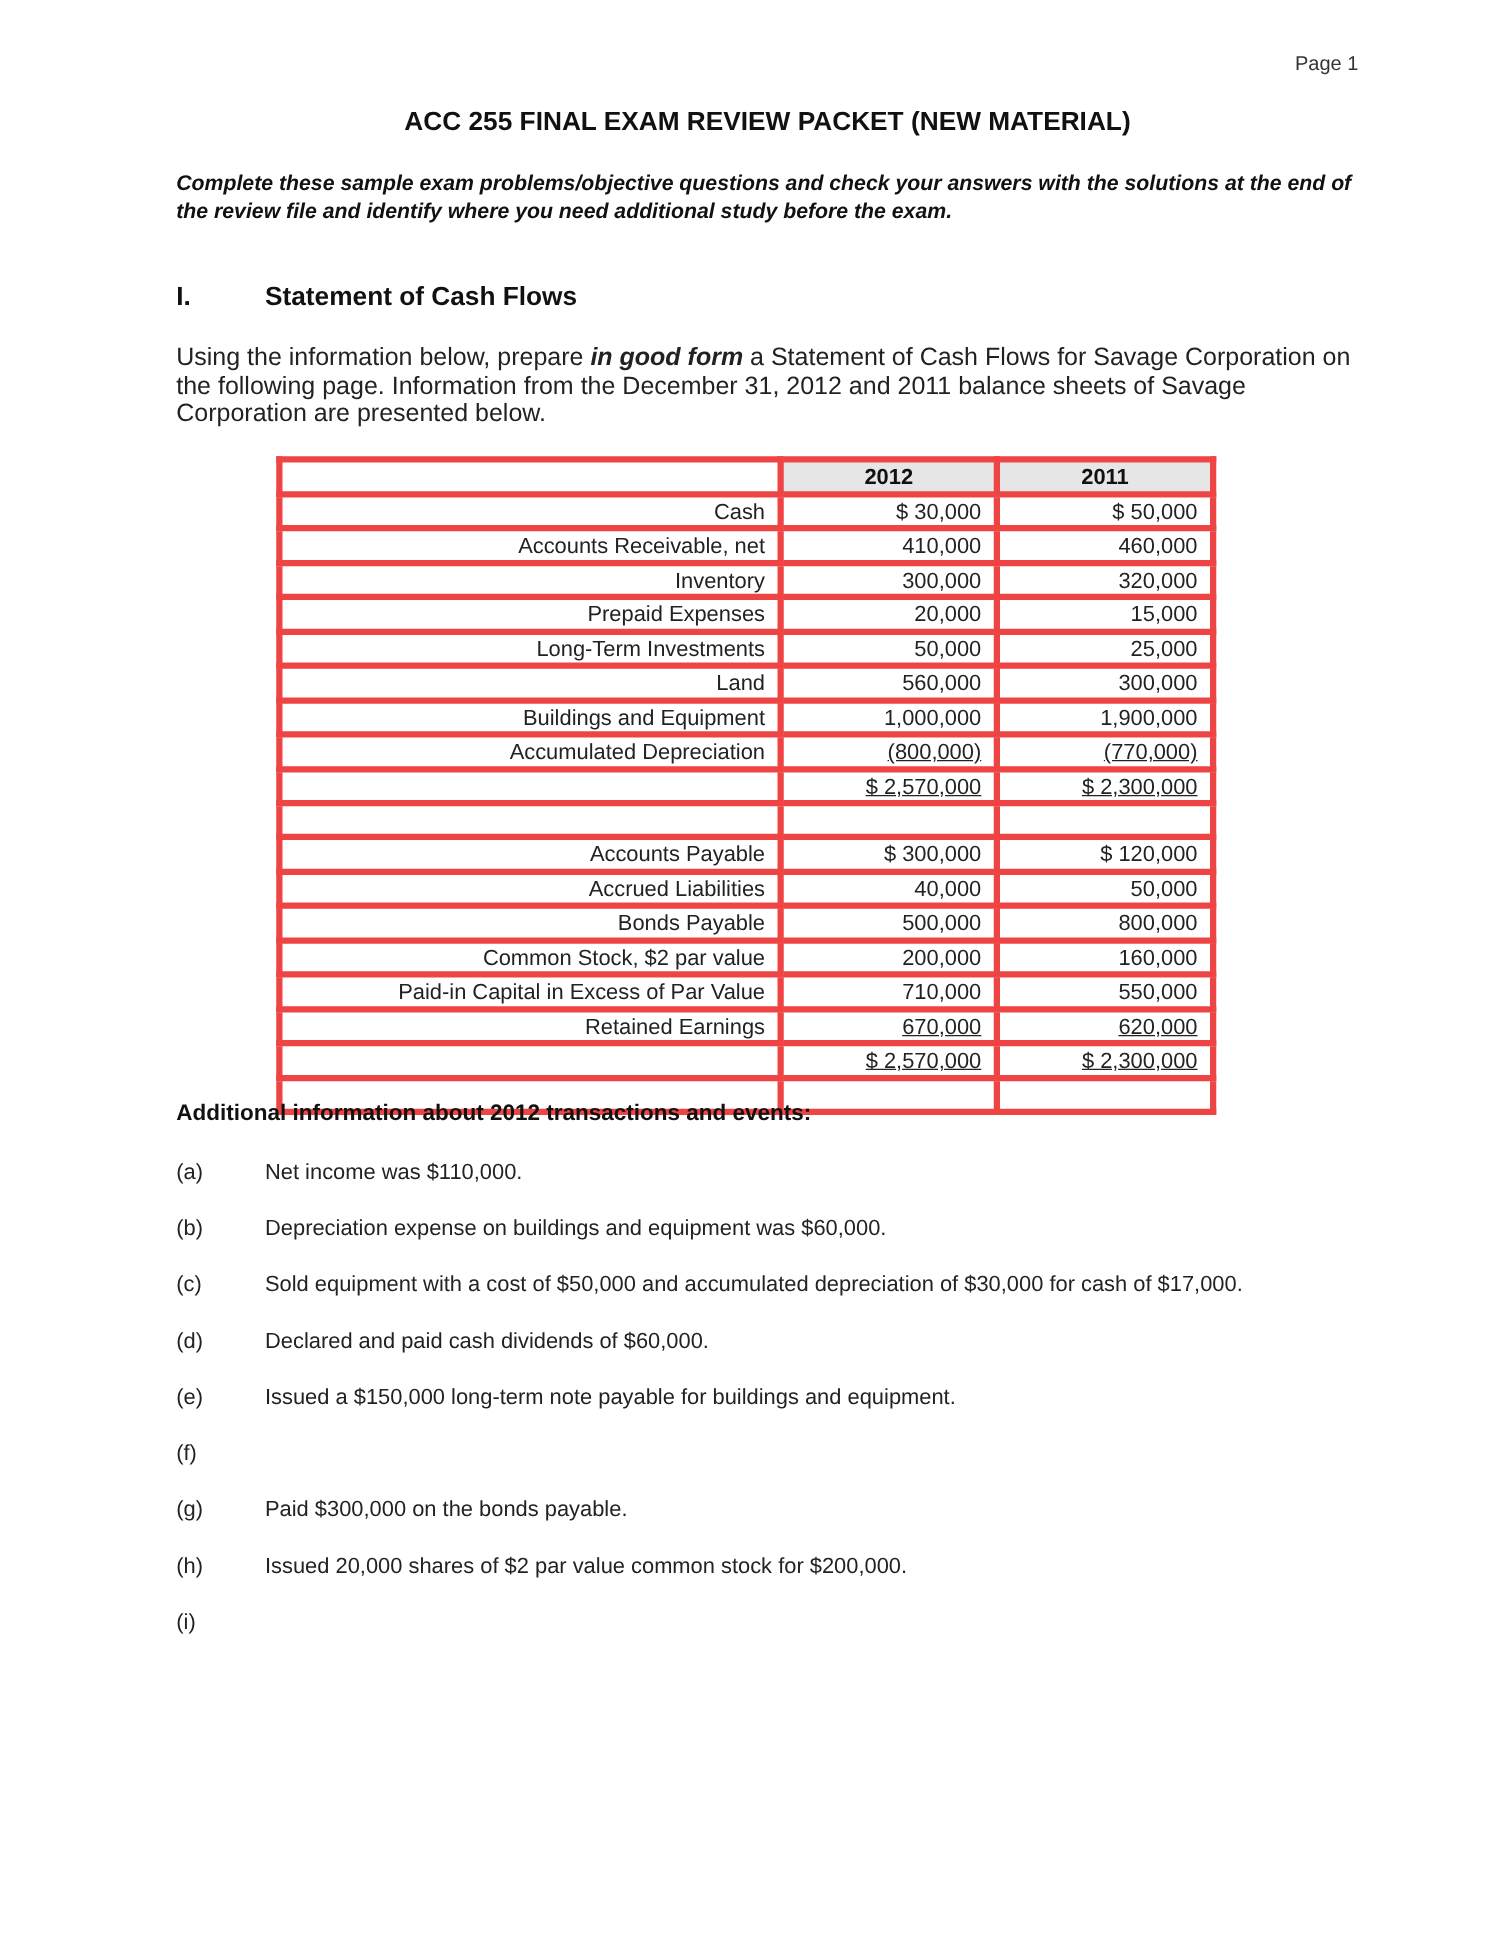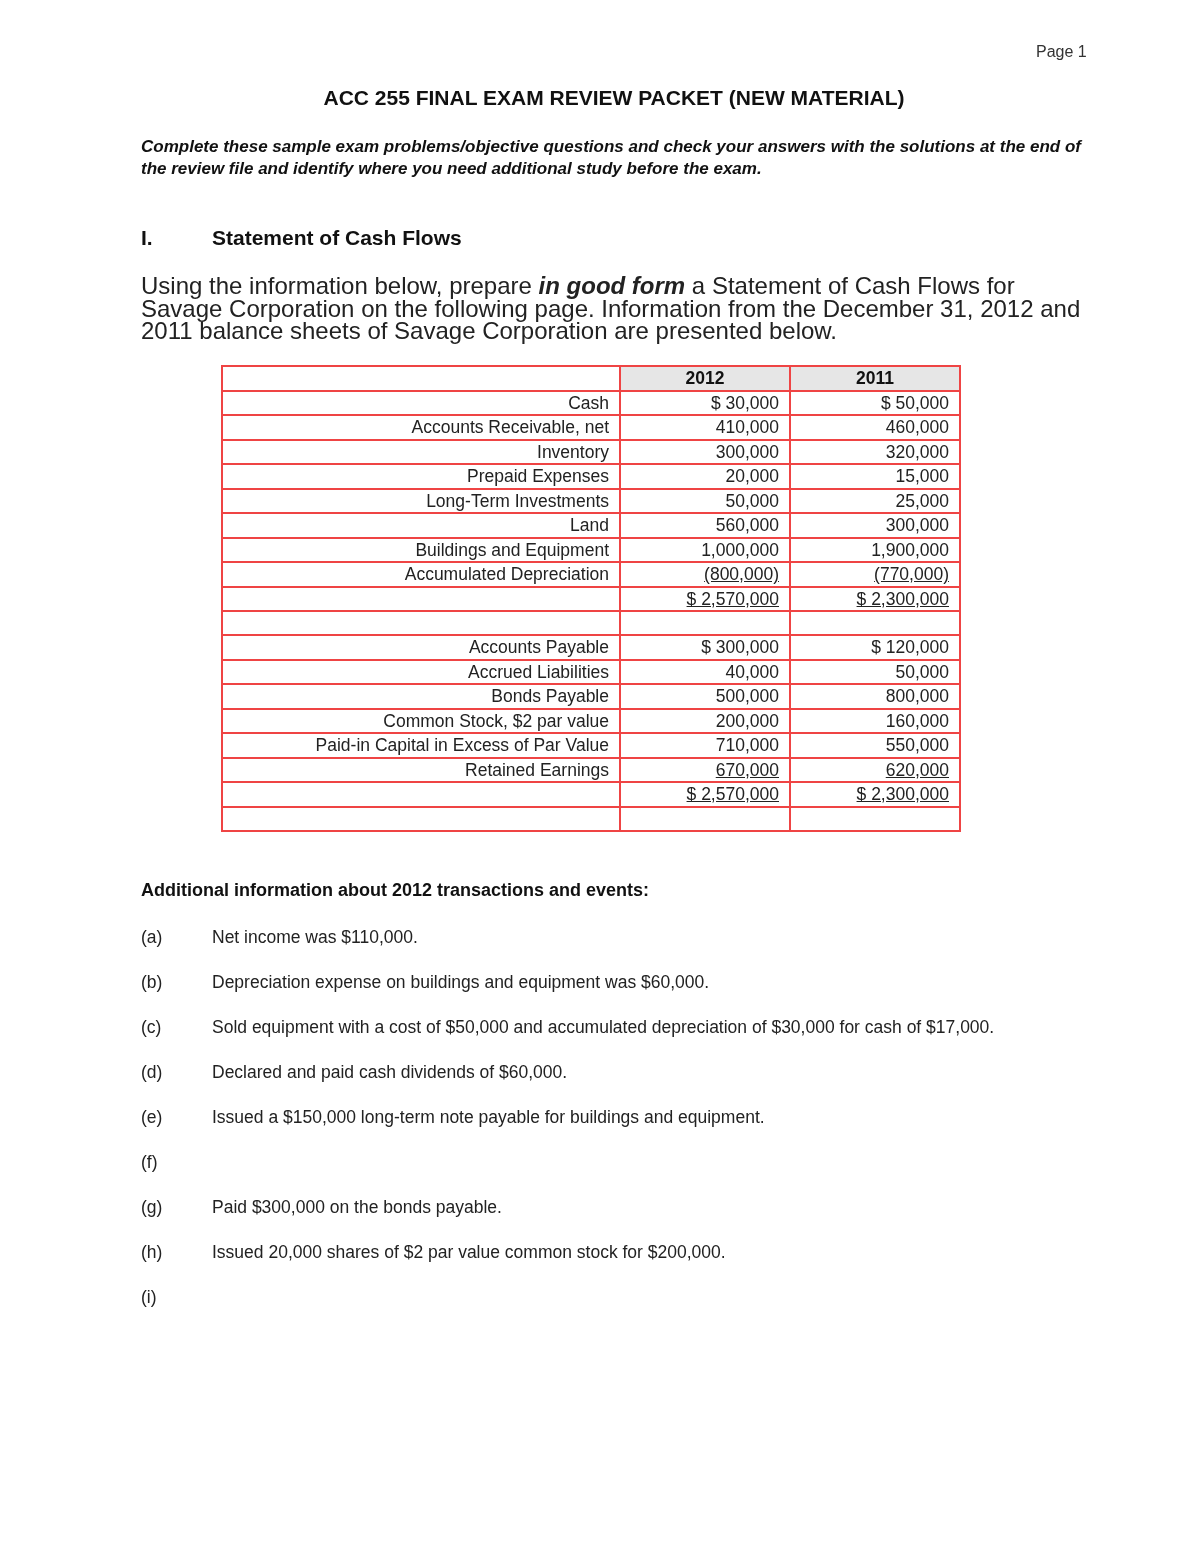--- a/index.html
+++ b/index.html
@@ -19,30 +19,30 @@
       position: absolute; top: 136px; left: 141px; width: 960px;
       font-size: 17px; font-weight: bold; font-style: italic; line-height: 22px;
     }
     .section-heading {
       position: absolute; top: 226px; left: 141px;
       font-size: 21px; font-weight: bold;
     }
     .section-heading .num { display: inline-block; width: 71px; }
     .intro {
       position: absolute; top: 275px; left: 141px; width: 940px;
-      font-size: 24px; line-height: 22.5px; color: #222;
+      font-size: 20px; line-height: 22.5px; color: #222;
     }
     .intro b { font-style: italic; }
 
     table.bs {
       position: absolute; top: 365px; left: 221px;
       border-collapse: collapse; font-size: 17.5px; color: #222;
     }
     table.bs td, table.bs th {
-      border: 2px solid #ef4444; padding: 0 10px 0 10px; height: 22.5px; line-height: 22px;
+      border: 5px solid #ef4444; padding: 0 10px 0 10px; height: 22.5px; line-height: 22px;
     }
     table.bs th {
       background: #e6e6e6; font-weight: bold; font-size: 17.5px; text-align: center; color: #111;
     }
     table.bs td.label { width: 376px; padding-left: 10px; text-align: right; }
     table.bs td.v { width: 148px; text-align: right; }
     table.bs td.v2 { width: 148px; text-align: right; }
     table.bs tr.empty td { height: 22px; }
     .ul { text-decoration: underline; margin-top: 20px; }
 

